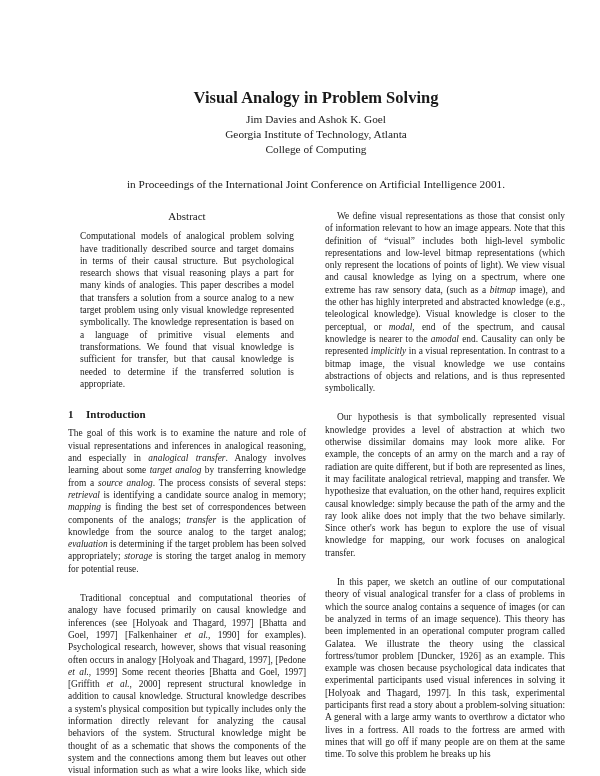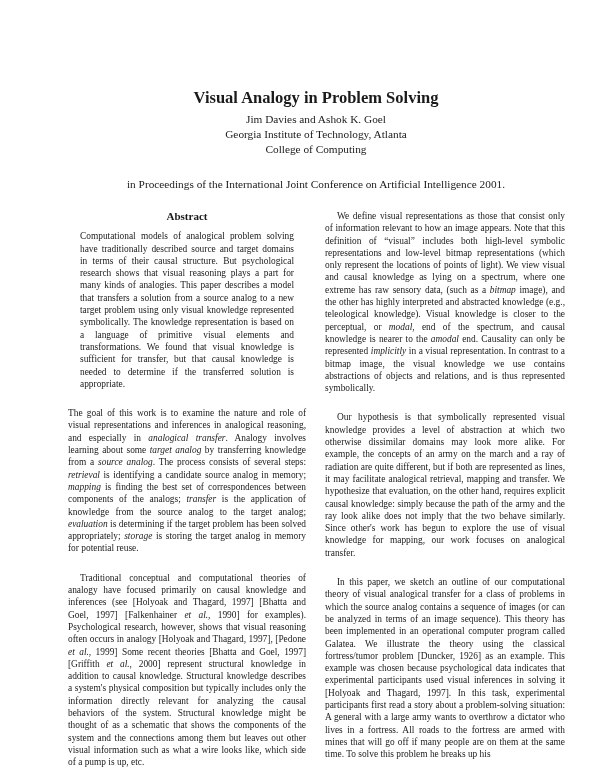--- a/index.html
+++ b/index.html
@@ -9,21 +9,21 @@
   .title { position: absolute; top: 88px; left: 0; width: 600px; text-align: center;
            font-weight: bold; font-size: 16.5px; }
   .authors { position: absolute; top: 112px; left: 0; width: 600px; text-align: center;
              font-size: 11.3px; line-height: 15px; }
   .authors .names { font-weight: normal; }
   .authors .email { font-style: italic; }
   .proc { position: absolute; top: 178px; left: 0; width: 600px; text-align: center; font-size: 11.3px; }
   .col { position: absolute; top: 210px; font-size: 9.4px; line-height: 12.3px; text-align: justify; }
   .col.left { left: 52px; width: 238px; }
   .col.right { left: 309px; width: 240px; }
-  .abstract-head { text-align: center; font-weight: bold; font-size: 11px; margin-bottom: 8px; }
+  .abstract-head { text-align: center; font-weight: normal; font-size: 11px; margin-bottom: 8px; }
   .abstract { margin: 0 12px; }
   .sec-head { font-weight: bold; font-size: 11px; margin-top: 18px; margin-bottom: 7px; }
   .sec-head .num { display: inline-block; width: 18px; }
   p { margin: 0; }
   p.ind { text-indent: 12px; }
   p + p { margin-top: 17px; }
   em { font-style: italic; }
 </style>
 </head>
 <body>
@@ -34,20 +34,23 @@
     <div class="names">Jim Davies and Ashok K. Goel</div>
     <div>Georgia Institute of Technology, Atlanta</div>
     <div>College of Computing</div>
   </div>
   <div class="proc">in Proceedings of the International Joint Conference on Artificial Intelligence 2001.</div>
 
   <div class="col left">
     <div class="abstract-head">Abstract</div>
     <p class="abstract">Computational models of analogical problem solving have traditionally described source and target domains in terms of their causal structure. But psychological research shows that visual reasoning plays a part for many kinds of analogies. This paper describes a model that transfers a solution from a source analog to a new target problem using only visual knowledge represented symbolically. The knowledge representation is based on a language of primitive visual elements and transformations. We found that visual knowledge is sufficient for transfer, but that causal knowledge is needed to determine if the transferred solution is appropriate.</p>
 
+    <div class="sec-head">
+      <span class="num">1</span><span>Introduction</span>
+    </div>
 
     <p><span>The goal of this work is to examine the nature and role of visual representations and inferences in analogical reasoning, and especially in </span><em>analogical transfer</em><span>. Analogy involves learning about some </span><em>target analog</em><span> by transferring knowledge from a </span><em>source analog</em><span>. The process consists of several steps: </span><em>retrieval</em><span> is identifying a candidate source analog in memory; </span><em>mapping</em><span> is finding the best set of correspondences between components of the analogs; </span><em>transfer</em><span> is the application of knowledge from the source analog to the target analog; </span><em>evaluation</em><span> is determining if the target problem has been solved appropriately; </span><em>storage</em><span> is storing the target analog in memory for potential reuse.</span></p>
 
     <p class="ind"><span>Traditional conceptual and computational theories of analogy have focused primarily on causal knowledge and inferences (see [Holyoak and Thagard, 1997] [Bhatta and Goel, 1997] [Falkenhainer </span><em>et al.</em><span>, 1990] for examples). Psychological research, however, shows that visual reasoning often occurs in analogy [Holyoak and Thagard, 1997], [Pedone </span><em>et al.</em><span>, 1999] Some recent theories [Bhatta and Goel, 1997] [Griffith </span><em>et al.</em><span>, 2000] represent structural knowledge in addition to causal knowledge. Structural knowledge describes a system's physical composition but typically includes only the information directly relevant for analyzing the causal behaviors of the system. Structural knowledge might be thought of as a schematic that shows the components of the system and the connections among them but leaves out other visual information such as what a wire looks like, which side of a pump is up, etc.</span></p>
   </div>
 
   <div class="col right">
     <p class="ind"><span>We define visual representations as those that consist only of information relevant to how an image appears. Note that this definition of “visual” includes both high-level symbolic representations and low-level bitmap representations (which only represent the locations of points of light). We view visual and causal knowledge as lying on a spectrum, where one extreme has raw sensory data, (such as a </span><em>bitmap</em><span> image), and the other has highly interpreted and abstracted knowledge (e.g., teleological knowledge). Visual knowledge is closer to the perceptual, or </span><em>modal</em><span>, end of the spectrum, and causal knowledge is nearer to the </span><em>amodal</em><span> end. Causality can only be represented </span><em>implicitly</em><span> in a visual representation. In contrast to a bitmap image, the visual knowledge we use contains abstractions of objects and relations, and is thus represented symbolically.</span></p>
     <p class="ind">Our hypothesis is that symbolically represented visual knowledge provides a level of abstraction at which two otherwise dissimilar domains may look more alike. For example, the concepts of an army on the march and a ray of radiation are quite different, but if both are represented as lines, it may facilitate analogical retrieval, mapping and transfer. We hypothesize that evaluation, on the other hand, requires explicit causal knowledge: simply because the path of the army and the ray look alike does not imply that the two behave similarly. Since other's work has begun to explore the use of visual knowledge for mapping, our work focuses on analogical transfer.</p>
     <p class="ind">In this paper, we sketch an outline of our computational theory of visual analogical transfer for a class of problems in which the source analog contains a sequence of images (or can be analyzed in terms of an image sequence). This theory has been implemented in an operational computer program called Galatea. We illustrate the theory using the classical fortress/tumor problem [Duncker, 1926] as an example. This example was chosen because psychological data indicates that experimental participants used visual inferences in solving it [Holyoak and Thagard, 1997]. In this task, experimental participants first read a story about a problem-solving situation: A general with a large army wants to overthrow a dictator who lives in a fortress. All roads to the fortress are armed with mines that will go off if many people are on them at the same time. To solve this problem he breaks up his</p>

